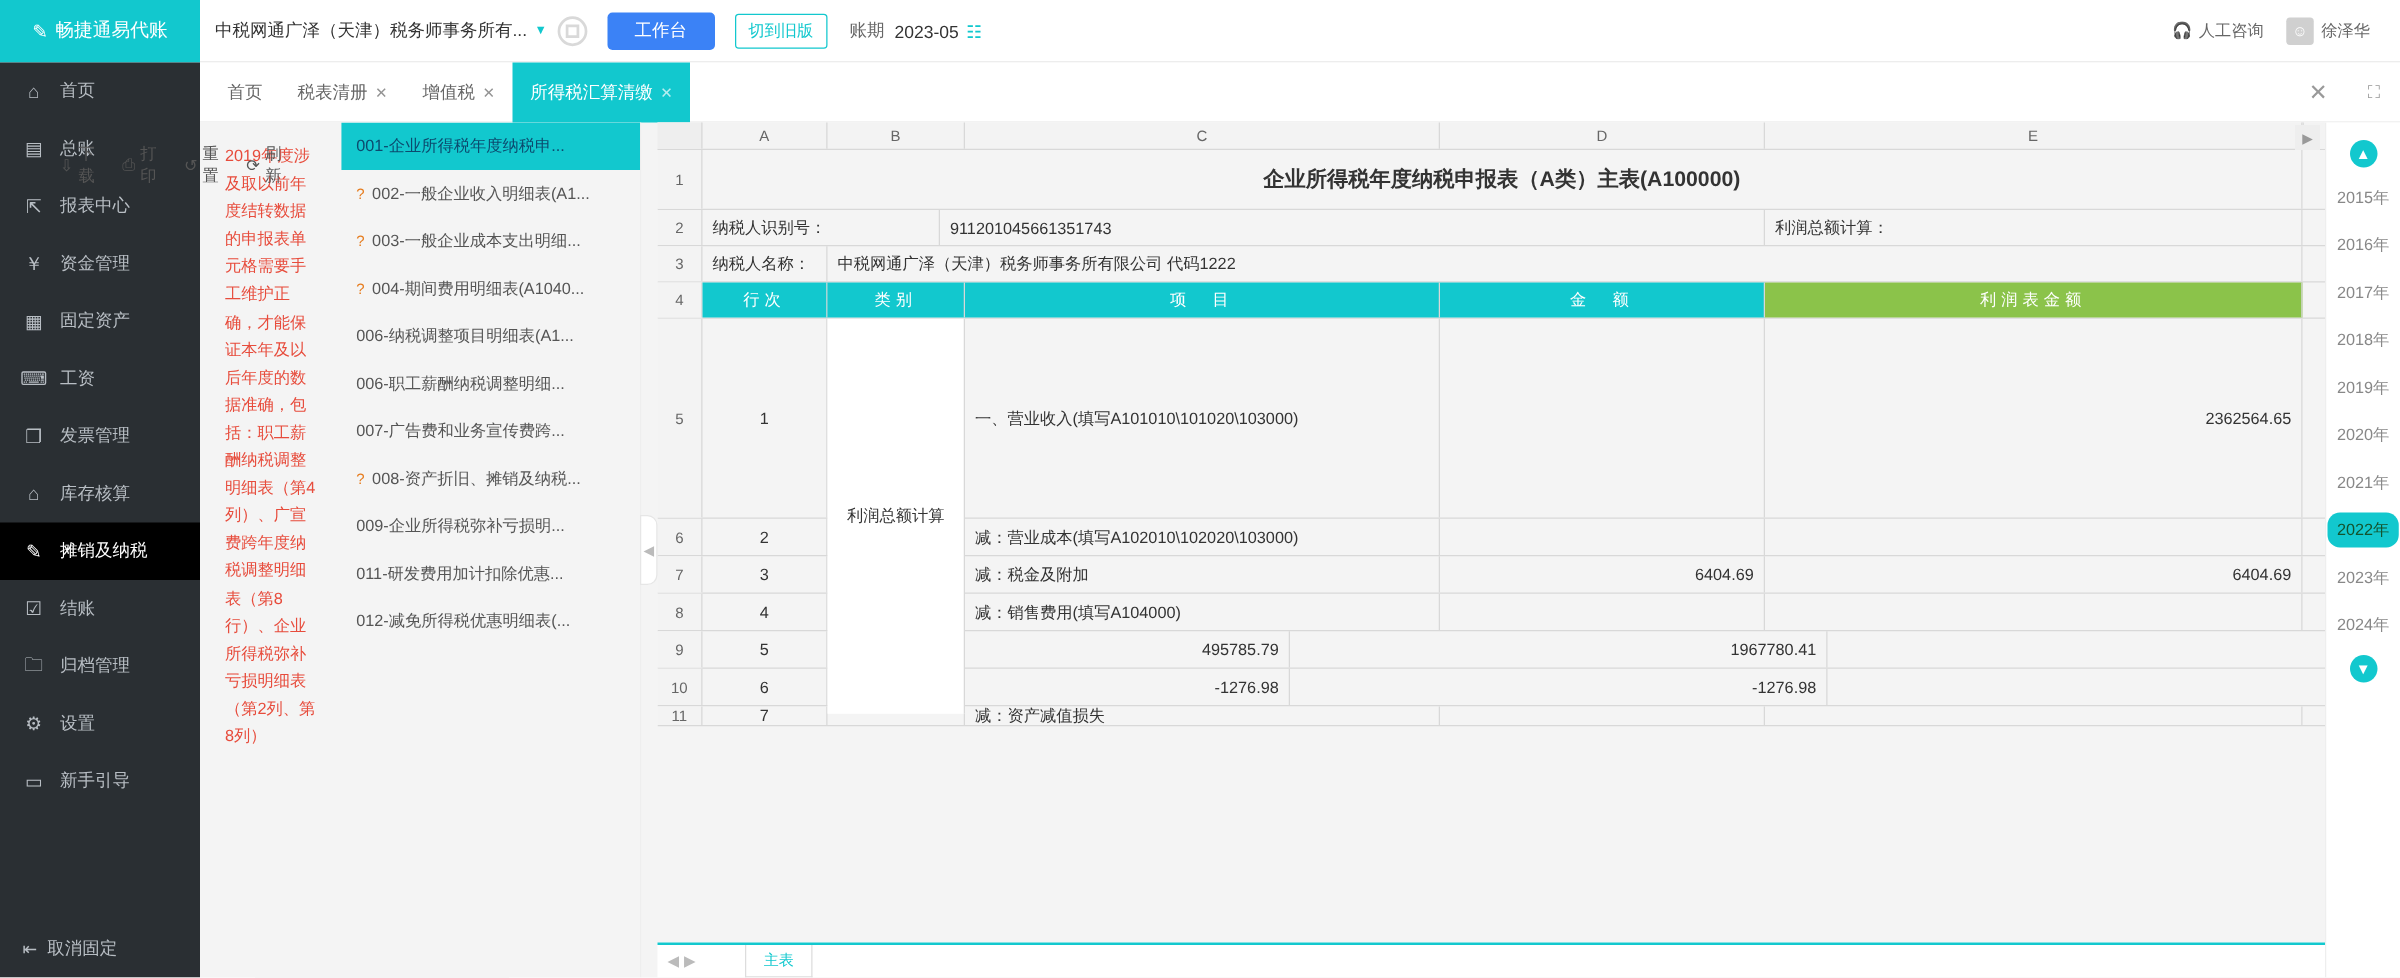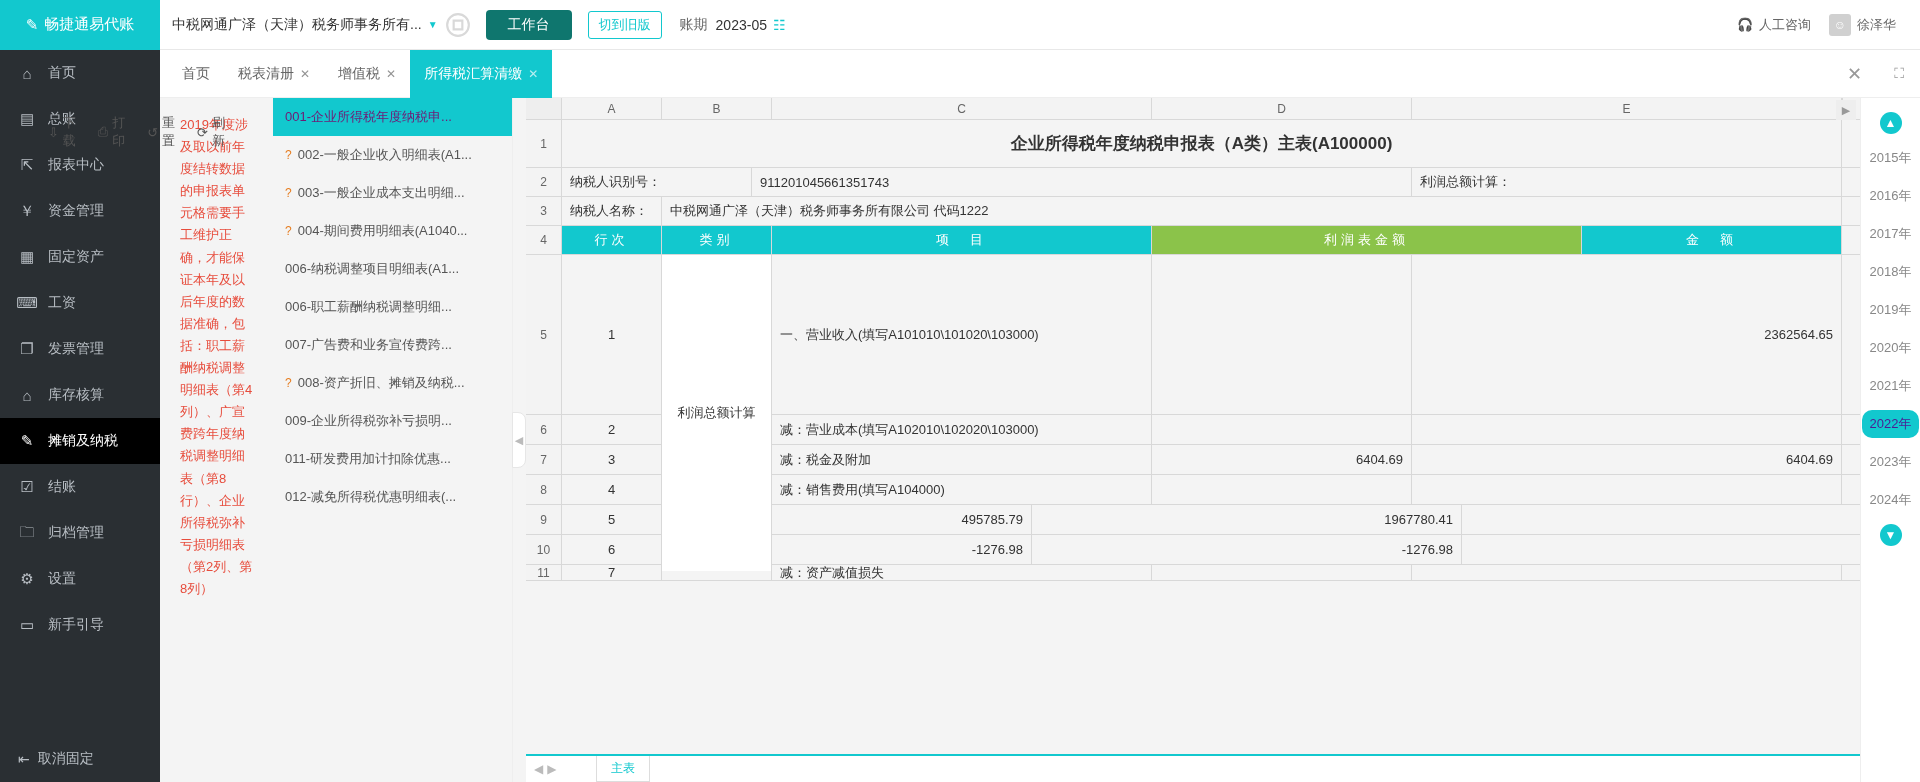--- a/index.html
+++ b/index.html
@@ -3,21 +3,21 @@
 <meta charset="utf-8">
 <style>
 *{box-sizing:border-box;margin:0;padding:0;font-family:"Microsoft YaHei","PingFang SC",sans-serif}
 body{background:#fff;font-size:13px;color:#333;overflow:hidden}
 .app{display:flex;flex-direction:column;height:782px;width:1920px}
 .topbar{display:flex;align-items:center;height:50px;background:#fff;border-bottom:1px solid #e8e8e8}
 .logo-area{width:160px;height:50px;background:#12c8ce;display:flex;align-items:center;justify-content:center;color:#fff;font-size:15px;font-weight:500;gap:6px}
 .company-select{margin-left:12px;display:flex;align-items:center;gap:6px;font-size:14px;color:#333;cursor:pointer}
 .chev{color:#12c8ce;font-size:10px}
 .icon-btn{width:40px;height:40px;display:flex;align-items:center;justify-content:center;color:#ccc}
-.workbtn{background:#0f766e;color:#fff;padding:6px 22px;border-radius:4px;font-size:14px;cursor:pointer;margin-left:8px}
+.workbtn{background:#3b82f6;color:#fff;padding:6px 22px;border-radius:4px;font-size:14px;cursor:pointer;margin-left:8px}
 .oldver{background:#fff;color:#12c8ce;border:1px solid #12c8ce;padding:4px 10px;border-radius:3px;font-size:13px;margin-left:16px;cursor:pointer}
 .period-label{margin-left:18px;font-size:14px;color:#666}
 .period-val{margin-left:8px;font-size:14px;color:#333}
 .cal-icon{color:#12c8ce;margin-left:6px;font-size:14px}
 .top-right{margin-left:auto;display:flex;align-items:center;gap:18px;padding-right:24px;color:#666;font-size:13px}
 .avatar{width:22px;height:22px;background:#d0d0d0;border-radius:3px;display:inline-flex;align-items:center;justify-content:center;color:#fff;font-size:12px}
 .body{display:flex;flex:1;min-height:0}
 .sidebar{width:160px;background:#2a2f33;color:#b8bec4;display:flex;flex-direction:column;font-size:14px}
 .side-item{display:flex;align-items:center;gap:12px;padding:14px 18px;cursor:pointer}
 .side-item.active{background:#000;color:#fff}
@@ -29,21 +29,21 @@
 .tab.active{background:#12c8ce;color:#fff}
 .tab-close{font-size:12px;opacity:.7}
 .close-panel{margin-left:auto;padding:0 16px;font-size:18px;color:#999;cursor:pointer}
 .expand-icon{padding:0 16px;font-size:14px;color:#999;cursor:pointer}
 .notice-bar{padding:16px 20px 10px;color:#e74c3c;font-size:13px;line-height:1.7}
 .toolbar{position:absolute;top:16px;right:48px;display:flex;gap:22px;color:#555;font-size:13px}
 .tool{display:flex;align-items:center;gap:4px;cursor:pointer}
 .main-body{display:flex;flex:1;min-height:0}
 .leftlist{width:240px;border-right:1px solid #eee;overflow:auto}
 .list-item{padding:10px 12px;font-size:13px;color:#555;cursor:pointer;display:flex;align-items:center;gap:6px;white-space:nowrap;overflow:hidden;text-overflow:ellipsis}
-.list-item.sel{background:#12c8ce;color:#701a75}
+.list-item.sel{background:#12c8ce;color:#0c4a6e}
 .qi{color:#e67e22;font-size:12px}
 .collapse-handle{width:14px;background:#fff;border:1px solid #e6e6e6;border-radius:0 8px 8px 0;display:flex;align-items:center;justify-content:center;color:#bbb;font-size:11px;align-self:center;height:56px;cursor:pointer;margin-left:-1px;position:relative;z-index:2}
 .sheet-area{flex:1;display:flex;flex-direction:column;min-width:0;position:relative}
 .colhdr{display:flex;background:#f3f3f3;border-bottom:1px solid #d8d8d8;height:22px;font-size:12px;color:#666}
 .ch{border-right:1px solid #d8d8d8;display:flex;align-items:center;justify-content:center}
 .ch.corner{width:36px;background:#eee}
 .ch.a{width:100px}.ch.b{width:110px}.ch.c{width:380px}.ch.d{width:260px}.ch.e{width:430px}
 .grid{flex:1;overflow:auto}
 .row{display:flex;border-bottom:1px solid #d8d8d8}
 .rn{width:36px;background:#f3f3f3;border-right:1px solid #d8d8d8;display:flex;align-items:center;justify-content:center;font-size:12px;color:#666}
@@ -54,21 +54,21 @@
 .cell.d{width:260px;justify-content:flex-end}
 .cell.e{width:430px;justify-content:flex-end}
 .hdr-row .cell{background:#12c8ce;color:#fff;font-weight:500;justify-content:center;letter-spacing:4px}
 .hdr-row .cell.e{background:#8bc34a}
 .title-row .cell{font-size:17px;font-weight:600;justify-content:center}
 .sheet-tabs{height:28px;border-top:2px solid #12c8ce;display:flex;align-items:center;padding-left:70px;background:#fff;font-size:12px}
 .sheet-tab-nav{display:flex;gap:4px;color:#bbb;position:absolute;left:8px}
 .sheet-tab{padding:4px 14px;color:#12c8ce;border:1px solid #ddd;border-top:none;background:#fff}
 .year-rail{width:60px;background:#fff;display:flex;flex-direction:column;align-items:center;padding-top:14px;gap:10px;font-size:13px;color:#888;border-left:1px solid #eee}
 .yr{padding:5px 8px;border-radius:10px;cursor:pointer}
-.yr.active{background:#12c8ce;color:#4c1d95}
+.yr.active{background:#12c8ce;color:#14532d}
 .rail-arrow{width:22px;height:22px;border-radius:50%;background:#12c8ce;color:#fff;display:flex;align-items:center;justify-content:center;font-size:12px;cursor:pointer}
 .sheet-wrap{flex:1;display:flex;min-height:0}
 .notice-wrap{position:relative}
 .vscroll{width:18px;background:#f3f3f3;border-left:1px solid #d8d8d8}
 .sheet-next{position:absolute;top:2px;right:4px;width:20px;height:20px;background:#eee;display:flex;align-items:center;justify-content:center;color:#999;font-size:11px;cursor:pointer}
 .wrap-cols{display:flex;flex:1;min-height:0}
 </style>
 </head>
 <body>
 
@@ -265,22 +265,22 @@
                   <div class="row ">
                     <div class="rn">3</div>
                     <div class="cell" style="width:100px">纳税人名称：</div>
                     <div class="cell" style="width:1180px">中税网通广泽（天津）税务师事务所有限公司 代码1222</div>
                   </div>
                   <div class="row hdr-row">
                     <div class="rn">4</div>
                     <div class="cell a">行次</div>
                     <div class="cell b">类别</div>
                     <div class="cell c" style="justify-content:center">项　目</div>
+                    <div class="cell d" style="justify-content:center">金　额</div>
                     <div class="cell e" style="justify-content:center">利润表金额</div>
-                    <div class="cell d" style="justify-content:center">金　额</div>
                   </div>
                   <div class="row " style="height: 160px; position: relative;">
                     <div class="rn">5</div>
                     <div class="cell a">1</div>
                     <div class="cell b" style="height:316px;position:absolute;margin-left:136px;background:#fff;z-index:1">利润总额计算</div>
                     <div class="cell b" style="visibility:hidden"></div>
                     <div class="cell c">一、营业收入(填写A101010\101020\103000)</div>
                     <div class="cell d"></div>
                     <div class="cell e">2362564.65</div>
                   </div>

